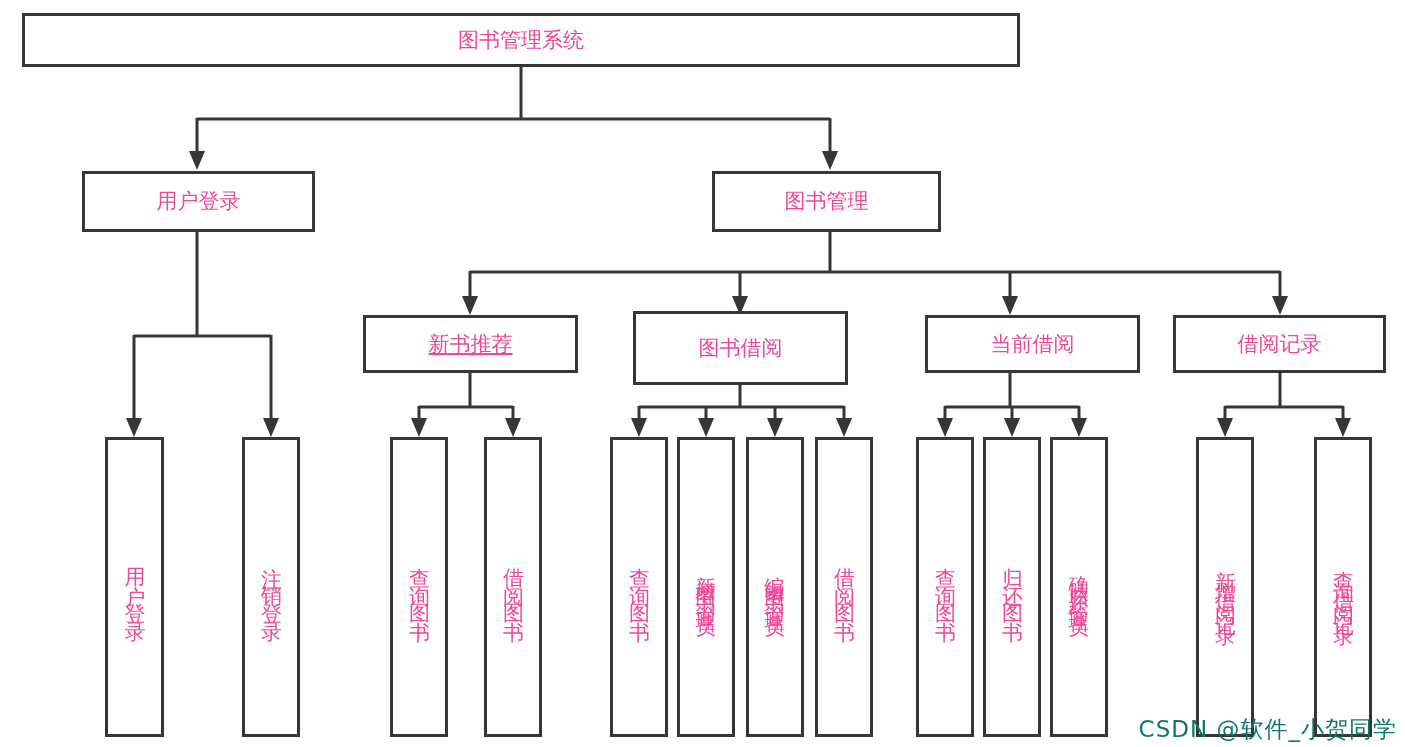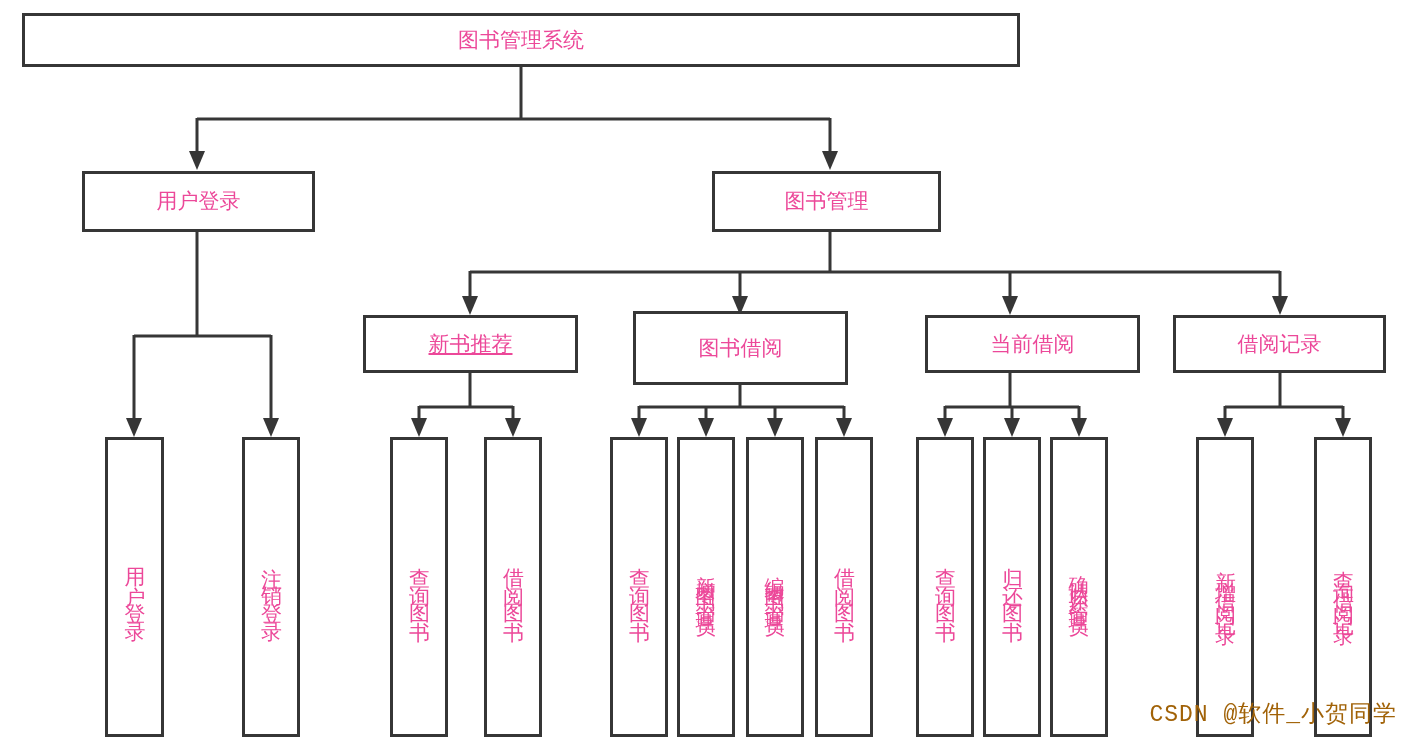--- a/index.html
+++ b/index.html
@@ -35,26 +35,25 @@
     writing-mode: vertical-lr;
     text-orientation: mixed;
     white-space: nowrap;
   }
   .len4 .vtext { letter-spacing: 18px; font-size: 21px; }
   .len6 .vtext { letter-spacing: 11px; font-size: 21px; }
   .len9 .vtext { letter-spacing: 6px;  font-size: 20px; }
   #watermark {
     position: absolute;
     right: 8px;
-    bottom: 18px;
+    bottom: 2px;
     font-size: 23px;
-    color: #a16207;
+    color: #0f766e;
     z-index: 5;
     letter-spacing: 1px;
-    font-family: Liberation Mono, monospace;
   }
 </style>
 </head>
 <body>
 
 <div id="canvas">
 
   <svg id="wires" viewBox="0 0 1405 747" xmlns="http://www.w3.org/2000/svg">
     <g stroke="#363636" stroke-width="3" fill="none">
 

